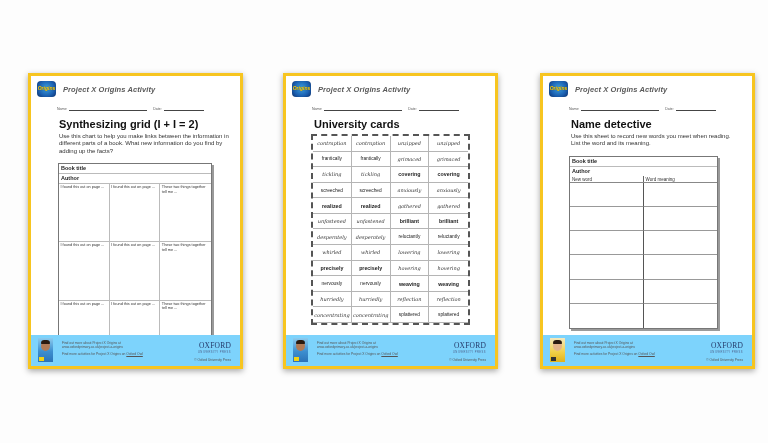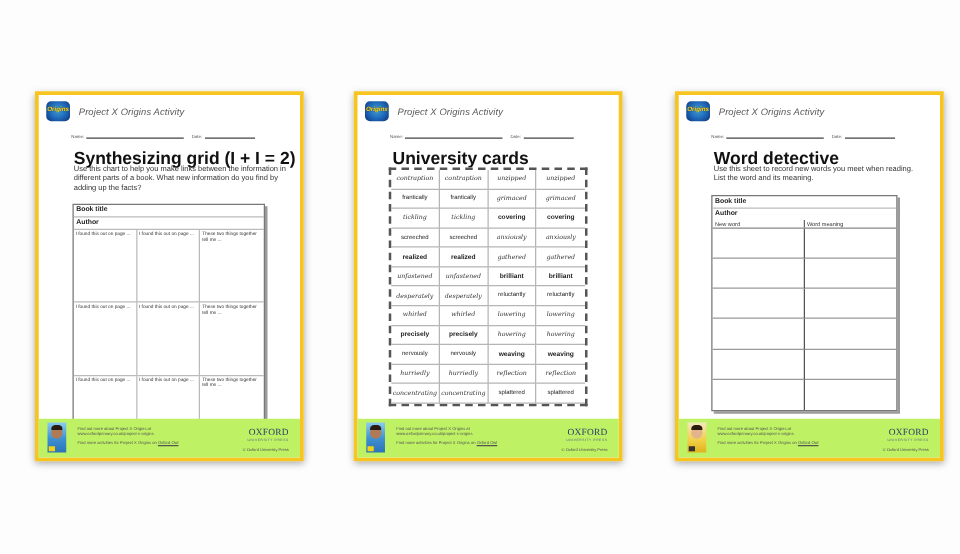--- a/index.html
+++ b/index.html
@@ -20,28 +20,28 @@
   .logo {
     width: 19px; height: 16px; border-radius: 4px;
     background: radial-gradient(circle at 50% 45%, #3aa0e0 0%, #1b5fb0 60%, #0c2f6a 100%);
     position: relative; margin-right: 7px;
   }
   .logo span {
     position: absolute; left: -1px; top: 4px; width: 21px; text-align: center;
     font-size: 5px; font-weight: bold; color: #f6d41b; font-style: italic;
     text-shadow: 0 0 1px #5a3b00;
   }
-  .hdr-title { font-size: 7.5px; font-weight: normal; font-style: italic; color: #5a5a5a; letter-spacing: 0.1px; }
+  .hdr-title { font-size: 7.5px; font-weight: bold; font-style: italic; color: #5a5a5a; letter-spacing: 0.1px; }
 
   .namerow { position: absolute; left: 26px; top: 31px; font-size: 3.5px; color: #555; display: flex; align-items: flex-end; }
   .namerow .ln { display: inline-block; height: 0; border-bottom: 0.7px solid #444; margin: 0 6px 0 2px; }
   .namerow .ln.n { width: 78px; }
   .namerow .ln.d { width: 40px; margin-right: 0; }
 
-  .ws-title { position: absolute; left: 28px; top: 42px; font-size: 14px; font-weight: bold; color: #111; }
+  .ws-title { position: absolute; left: 28px; top: 42px; font-size: 11px; font-weight: bold; color: #111; }
   .ws-desc { position: absolute; left: 28px; top: 57px; width: 170px; font-size: 6px; line-height: 7.3px; color: #333; }
 
   
   .grid1 {
     position: absolute; left: 27px; top: 87px; width: 152px; height: 193px;
     border: 1px solid #777; box-shadow: 2px 2px 0 #9a9a9a; background: #fff;
   }
   .grid1 .meta { font-size: 5.5px; font-weight: bold; padding: 1px 2px; border-bottom: 1px solid #bbb; height: 7px; line-height: 7px; }
   .grid1 .rows { display: grid; grid-template-columns: 1fr 1fr 1fr; grid-template-rows: 1fr 1fr 1fr; height: 175px; }
   .grid1 .cell { border-right: 1px solid #bbb; border-bottom: 1px solid #bbb; font-size: 3.8px; line-height: 4.6px; padding: 1px 1.5px; color: #333; }
@@ -74,21 +74,21 @@
   .grid3 .head { display: grid; grid-template-columns: 1fr 1fr; border-bottom: 1px solid #888; }
   .grid3 .head div { font-size: 4.5px; padding: 0.5px 2px; color: #333; }
   .grid3 .head div:first-child { border-right: 1px solid #666; }
   .grid3 .body { display: grid; grid-template-columns: 1fr 1fr; grid-template-rows: repeat(6, 1fr); height: 145px; }
   .grid3 .body div { border-bottom: 1px solid #999; }
   .grid3 .body div:nth-child(odd) { border-right: 1px solid #555; }
   .grid3 .body div:nth-last-child(-n+2) { border-bottom: none; }
 
   
   .footer {
-    position: absolute; left: 0; right: 0; bottom: 0; height: 31px; background: #bef264;
+    position: absolute; left: 0; right: 0; bottom: 0; height: 31px; background: #7dd3fc;
   }
   .photo {
     position: absolute; left: 7px; top: 3px; width: 15px; height: 24px;
     background: linear-gradient(180deg, #8ccbee 0%, #3d8fd0 55%, #2b73b8 100%);
   }
   .photo.yellow { background: linear-gradient(180deg, #f4e9c0 0%, #f1cf46 60%, #e1b21a 100%); }
   .photo .face { position: absolute; left: 3px; top: 3px; width: 9px; height: 10px; border-radius: 50%; background: #b07a56; }
   .photo.yellow .face { background: #e3b38a; }
   .photo .hair { position: absolute; left: 3px; top: 2px; width: 9px; height: 4px; border-radius: 5px 5px 1px 1px; background: #2a1a10; }
   .photo .badge { position: absolute; left: 1px; bottom: 1px; width: 5px; height: 4px; background: #f2d312; }
@@ -243,21 +243,21 @@
         <span>Origins</span>
       </div>
     <div class="hdr-title">Project X Origins Activity</div>
   </div>
   <div class="namerow">
     <span>Name:</span>
       <span class="ln n"></span>
     <span>Date:</span>
       <span class="ln d"></span>
   </div>
-  <div class="ws-title">Word detective</div>
+  <div class="ws-title">Name detective</div>
   <div class="ws-desc">Use this sheet to record new words you meet when reading. List the word and its meaning.</div>
   <div class="grid3">
     <div class="meta a">Book title</div>
     <div class="meta">Author</div>
     <div class="head">
       <div>New word</div>
       <div>Word meaning</div>
     </div>
     <div class="body" id="wd-body">
         <div></div>

